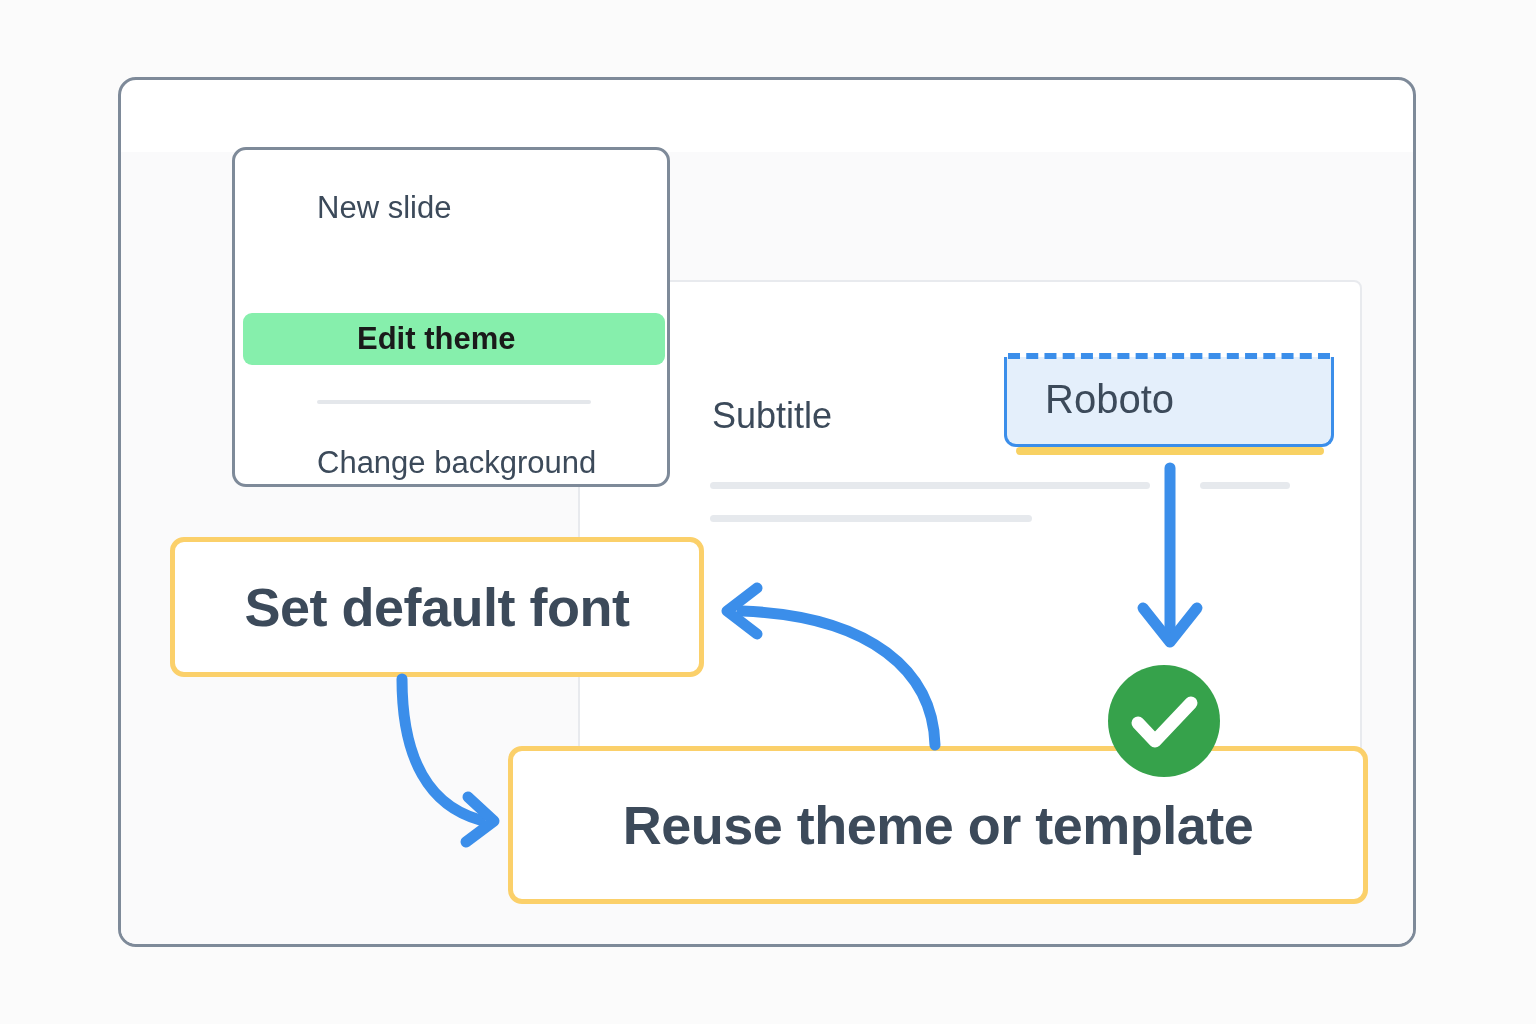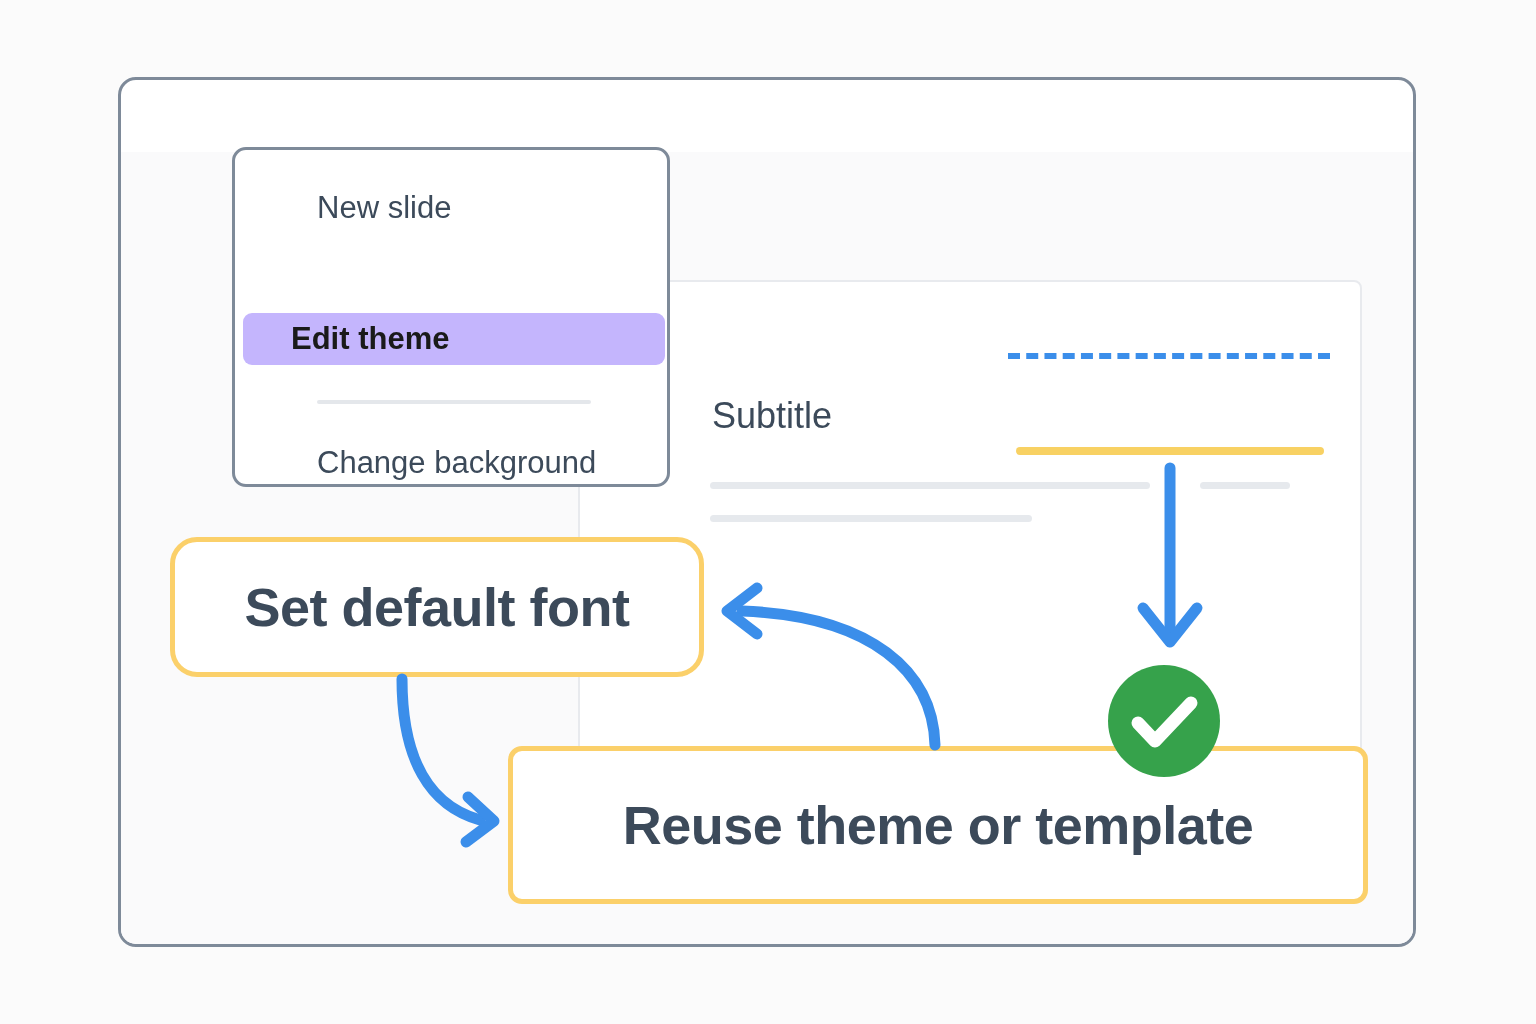--- a/index.html
+++ b/index.html
@@ -136,25 +136,25 @@
     cursor: pointer;
     white-space: nowrap;
   }
   .menu-row-0 { top: 32px; }
   .menu-row-1 { top: 98px; }
   .menu-row-2 { top: 163px; }
   .menu-row-3 { top: 287px; }
   .menu-row.highlight {
     left: 8px;
     width: 422px;
-    background: #c4b5fd;
+    background: #86efac;
     border-radius: 9px;
     font-weight: 700;
     color: #1A1A1A;
-    padding-left: 48px;
+    padding-left: 114px;
   }
   .menu-separator {
     position: absolute;
     left: 82px;
     top: 250px;
     width: 274px;
     height: 4px;
     background: #E4E7EB;
     border-radius: 2px;
   }
@@ -248,21 +248,20 @@
     font-weight: 700;
     color: #3C4A5A;
     letter-spacing: -0.5px;
     white-space: nowrap;
   }
   .callout-default-font {
     left: 170px;
     top: 537px;
     width: 534px;
     height: 140px;
-    border-radius: 27px;
   }
   .callout-reuse-theme {
     left: 508px;
     top: 746px;
     width: 860px;
     height: 158px;
     align-items: center;
   }
 
   
@@ -314,20 +313,23 @@
   <div class="ph-line ph-line-3"></div>
 
   <div class="menu-panel">
     <div class="menu-row menu-row-0">New slide</div>
     <div class="menu-row menu-row-2 highlight">Edit theme</div>
     <div class="menu-separator"></div>
     <div class="menu-row menu-row-3">Change background</div>
   </div>
 
 
+  <div class="font-option">
+    <div class="font-option-label">Roboto</div>
+  </div>
   <div class="font-option-dash"></div>
   <div class="font-option-underline"></div>
 
   <div class="callout callout-default-font">
     <span class="callout-label">Set default font</span>
   </div>
 
   <div class="callout callout-reuse-theme">
     <span class="callout-label">Reuse theme or template</span>
   </div>

